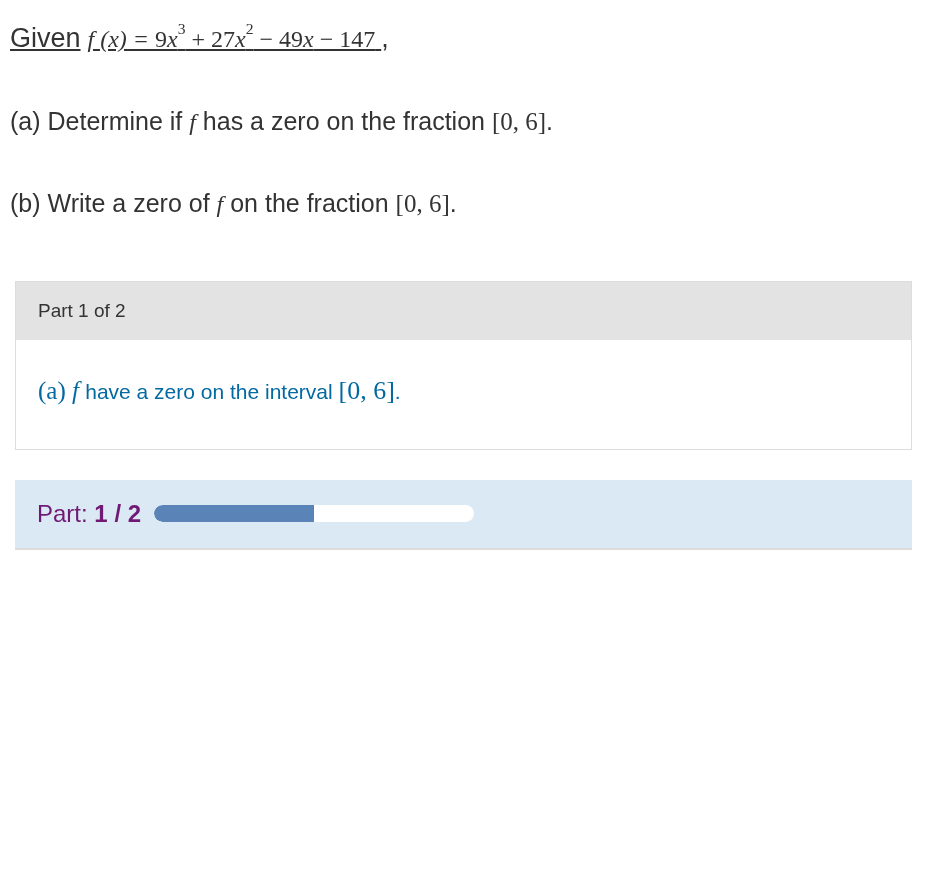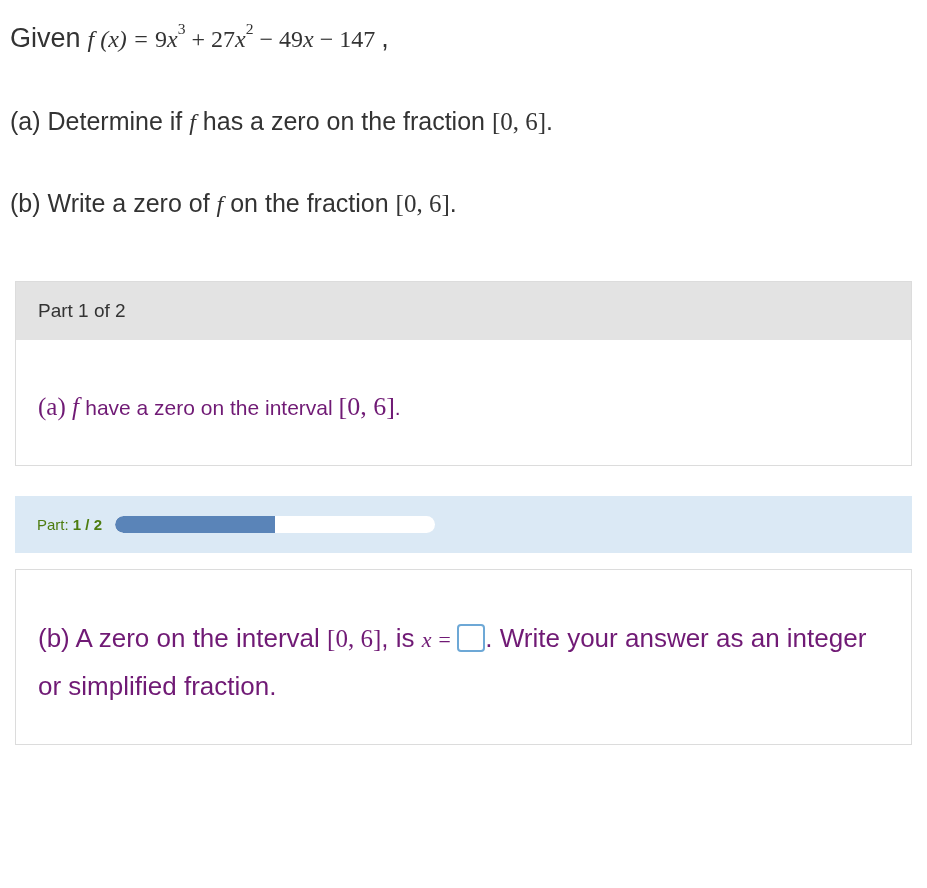--- a/index.html
+++ b/index.html
@@ -11,53 +11,55 @@
       padding: 15px 10px;
     }
     .question-text {
       font-size: 25px;
       line-height: 1.75;
       color: #333;
       margin-bottom: 55px;
     }
     .question-text .given-label {
       font-size: 27px;
+      text-decoration: underline;
     }
     .math-serif {
       font-family: "Times New Roman", Times, serif;
     }
     .fun-eq {
       font-family: "Times New Roman", Times, serif;
       font-size: 24px;
+      text-decoration: underline;
     }
     .italic { font-style: italic; }
     sup { font-size: 0.65em; position: relative; top: -0.25em; }
     .part-line { margin-top: 38px; }
     .interval {
       font-family: Liberation Serif, serif;
       font-size: 25px;
     }
     
     .card {
       border: 1px solid #dcdcdc;
-      margin-top: 16px;
+      margin-top: 0;
       margin-left: 5px;
       margin-right: 5px;
     }
     .card-header {
       background: #e3e3e3;
       padding: 18px 22px;
       font-size: 19px;
       color: #333;
     }
     .card-body {
-      padding: 44px 22px 34px 22px;
+      padding: 28px 22px 34px 22px;
       font-size: 21px;
       line-height: 1.8;
-      color: #701a75;
+      color: #0369a1;
     }
     .part-label-serif {
       font-family: "Times New Roman", Times, serif;
       font-size: 25px;
     }
     
     .dropdown {
       display: inline-flex;
       align-items: center;
       border: 1px solid #888;
@@ -75,22 +77,22 @@
       display: inline-block;
     }
     .caret svg { display: block; }
     
     .progress-section {
       background: #dbe9f5;
       padding: 20px 22px;
       margin-top: 30px;
       margin-left: 5px;
       margin-right: 5px;
-      font-size: 15px;
-      color: #4d7c0f;
+      font-size: 24px;
+      color: #701a75;
       display: flex;
       align-items: center;
       gap: 13px;
     }
     .progress-label { white-space: nowrap; }
     .progress-label .bold { font-weight: bold; }
     .progress-bar {
       width: 320px;
       height: 17px;
       background: #fff;
@@ -150,16 +152,13 @@
 <div class="progress-section">
   <span class="progress-label">
     <span>Part: </span><span class="bold">1 / 2</span>
   </span>
   <div class="progress-bar">
     <div class="progress-fill" style="width: 50%;"></div>
   </div>
 </div>
 
 <div class="card">
-  <div class="card-body q-body2">
-    <span>(b)</span><span> A zero on the interval </span><span class="interval">[0, 6]</span><span>, is </span><span class="math-serif italic" style="font-size:22px;">x = </span><span class="answer-box"></span><span>. Write your answer as an integer or simplified fraction.</span>
-  </div>
 </div>
 
 </body></html>

